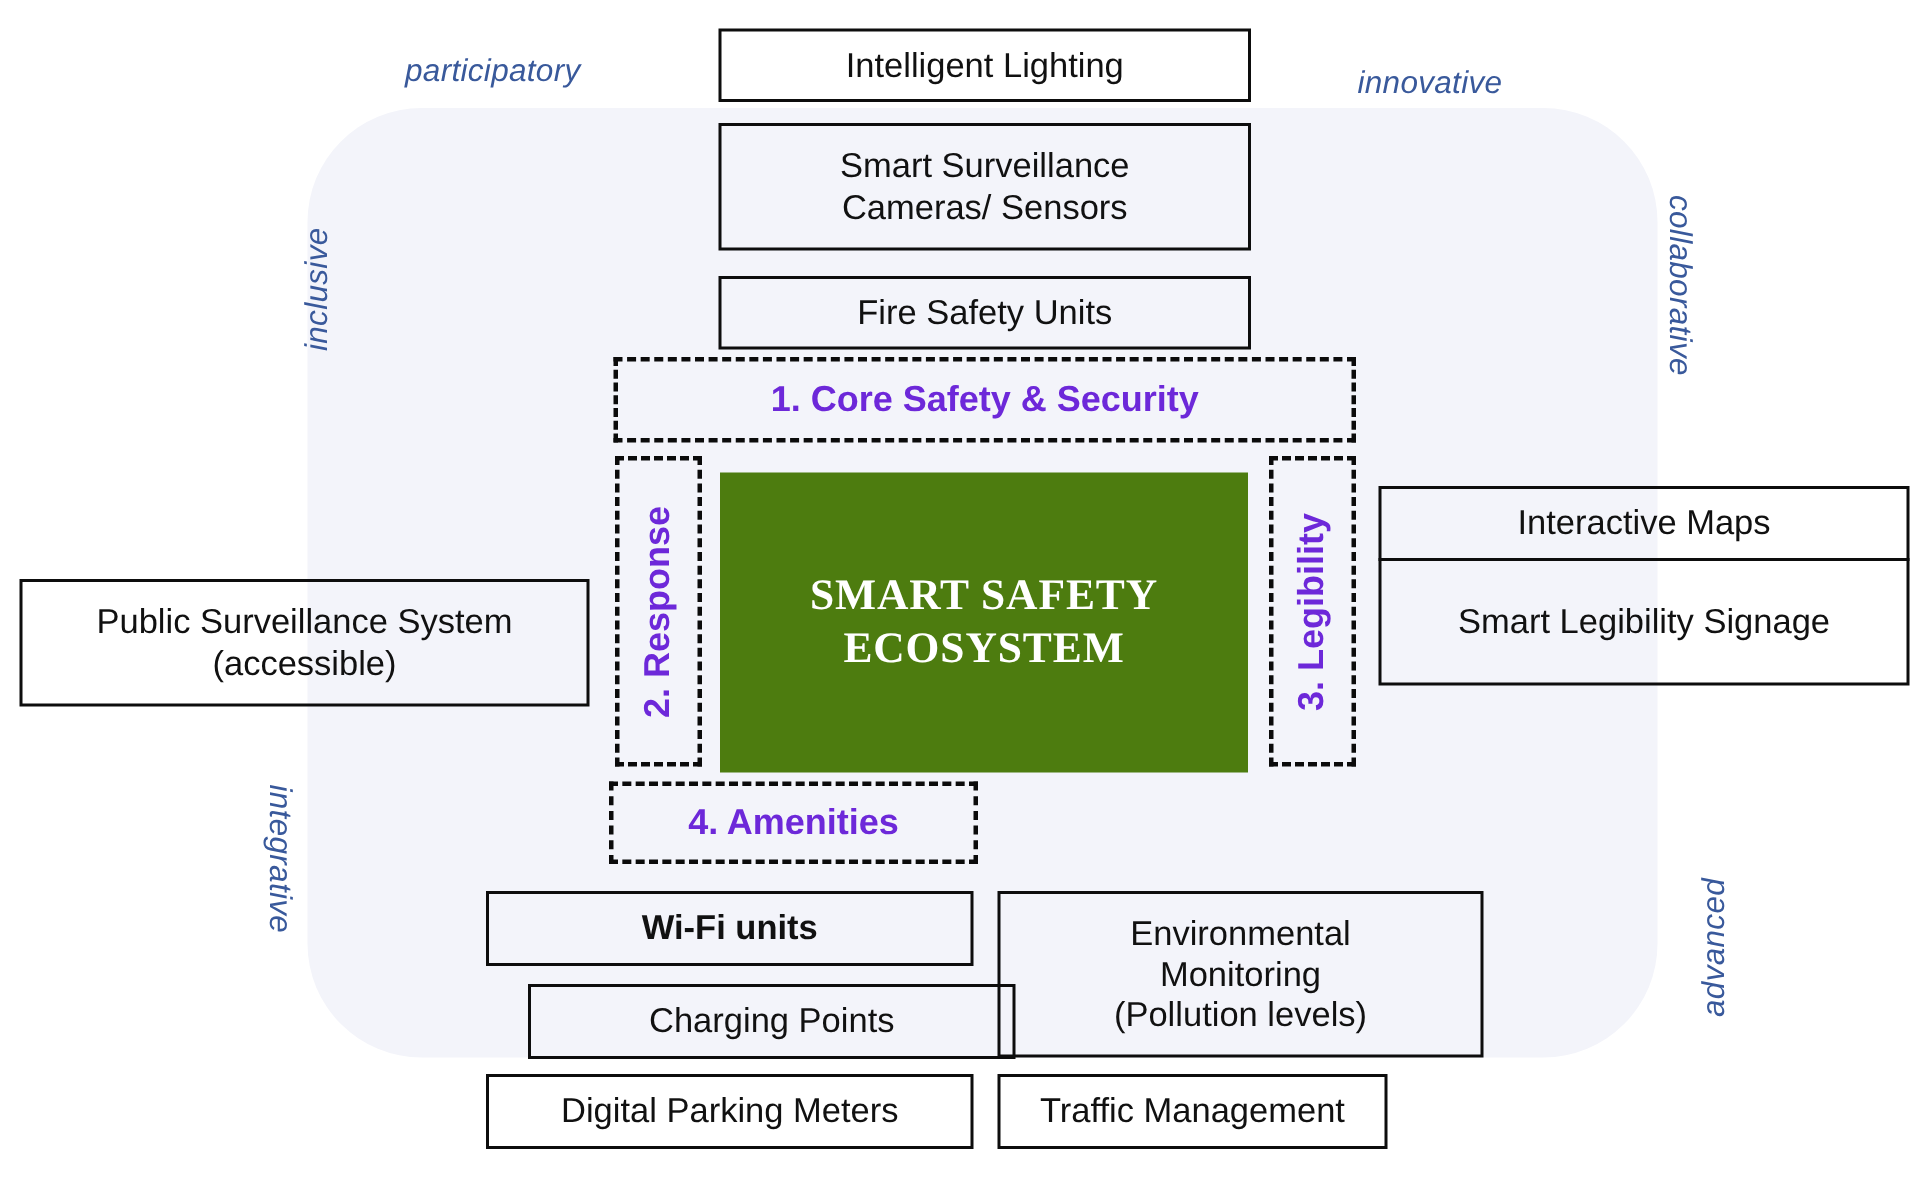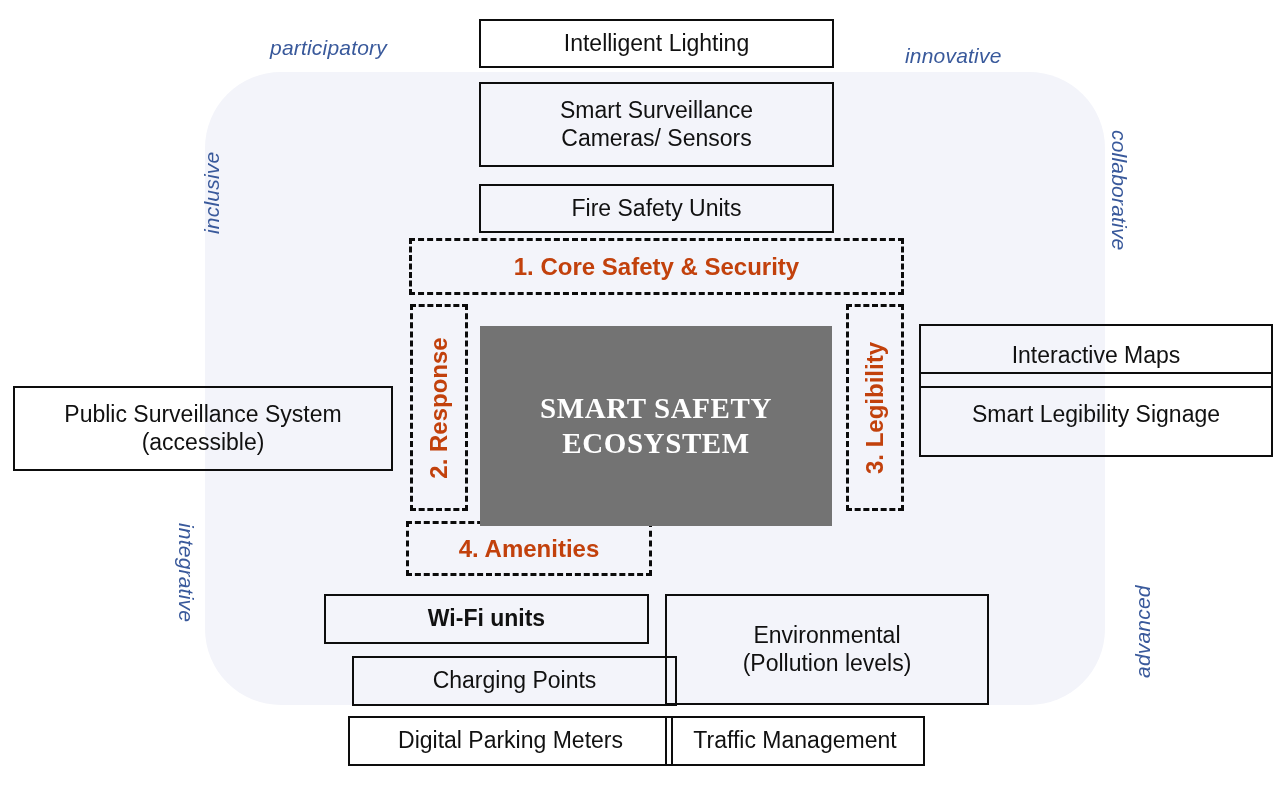--- a/index.html
+++ b/index.html
@@ -67,36 +67,36 @@
   
   .dash {
     position: absolute;
     box-sizing: border-box;
     border: 3.2px dashed #0b0b0b;
     display: flex;
     align-items: center;
     justify-content: center;
     text-align: center;
     font-weight: bold;
-    color: #c2410c;
+    color: #6d28d9;
     font-size: 24px;
     font-family: "Liberation Sans", sans-serif;
     z-index: 3;
     background: transparent;
   }
   .dash.rot-up  .rotlabel { transform: rotate(-90deg); white-space: nowrap; }
 
   
   .core {
     position: absolute;
     left: 480px;
-    top: 326px;
+    top: 315px;
     width: 352px;
     height: 200px;
-    background: #737373;
+    background: #4d7c0f;
     display: flex;
     align-items: center;
     justify-content: center;
     text-align: center;
     z-index: 4;
   }
   .core .core-txt {
     color: #ffffff;
     font-family: "Liberation Serif", serif;
     font-weight: bold;
@@ -159,48 +159,49 @@
   </div>
 
 
   <div class="box" style="left:13px; top:386px; width:380px; height:85px;">
     <span>
       <span class="txt">Public Surveillance System</span>
       <span class="txt">(accessible)</span>
     </span>
   </div>
 
-  <div class="box" style="left:919px; top:324px; width:354px; height:64px;">
+  <div class="box" style="left:919px; top:324px; width:354px; height:50px;">
     <span class="txt">Interactive Maps</span>
   </div>
 
   <div class="box" style="left:919px; top:372px; width:354px; height:85px;">
     <span class="txt">Smart Legibility Signage</span>
   </div>
 
   <div class="dash" style="left:406px; top:521px; width:246px; height:55px;">
     <span>4. Amenities</span>
   </div>
 
 
   <div class="box" style="left:324px; top:594px; width:325px; height:50px;font-weight:bold;">
     <span class="txt">Wi-Fi units</span>
   </div>
 
   <div class="box" style="left:324px; top:656px; width:325px; height:50px;margin-left:28px;">
     <span class="txt">Charging Points</span>
   </div>
 
-  <div class="box" style="left:324px; top:716px; width:325px; height:50px;margin-left:24px;">
+  <div class="box" style="left:324px; top:716px; width:325px; height:50px;">
     <span class="txt">Digital Parking Meters</span>
   </div>
 
   <div class="box" style="left:665px; top:594px; width:324px; height:111px;">
     <span>
       <span class="txt">Environmental</span>
+      <span class="txt">Monitoring</span>
       <span class="txt">(Pollution levels)</span>
     </span>
   </div>
 
   <div class="box" style="left:665px; top:716px; width:260px; height:50px;">
     <span class="txt">Traffic Management</span>
   </div>
 
 </div>
 

